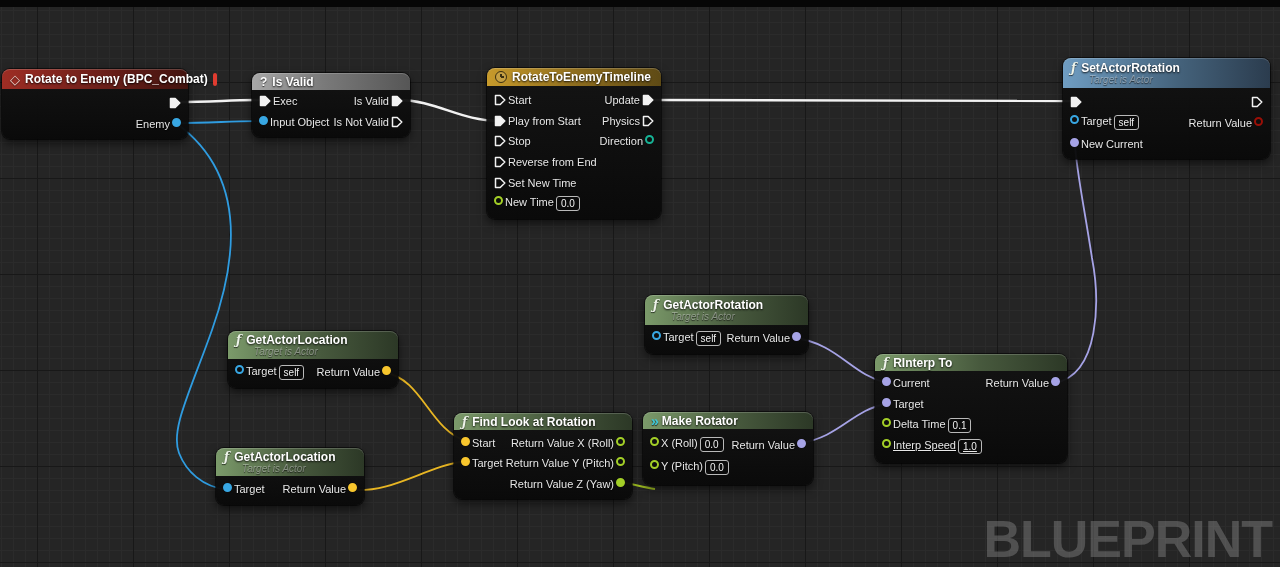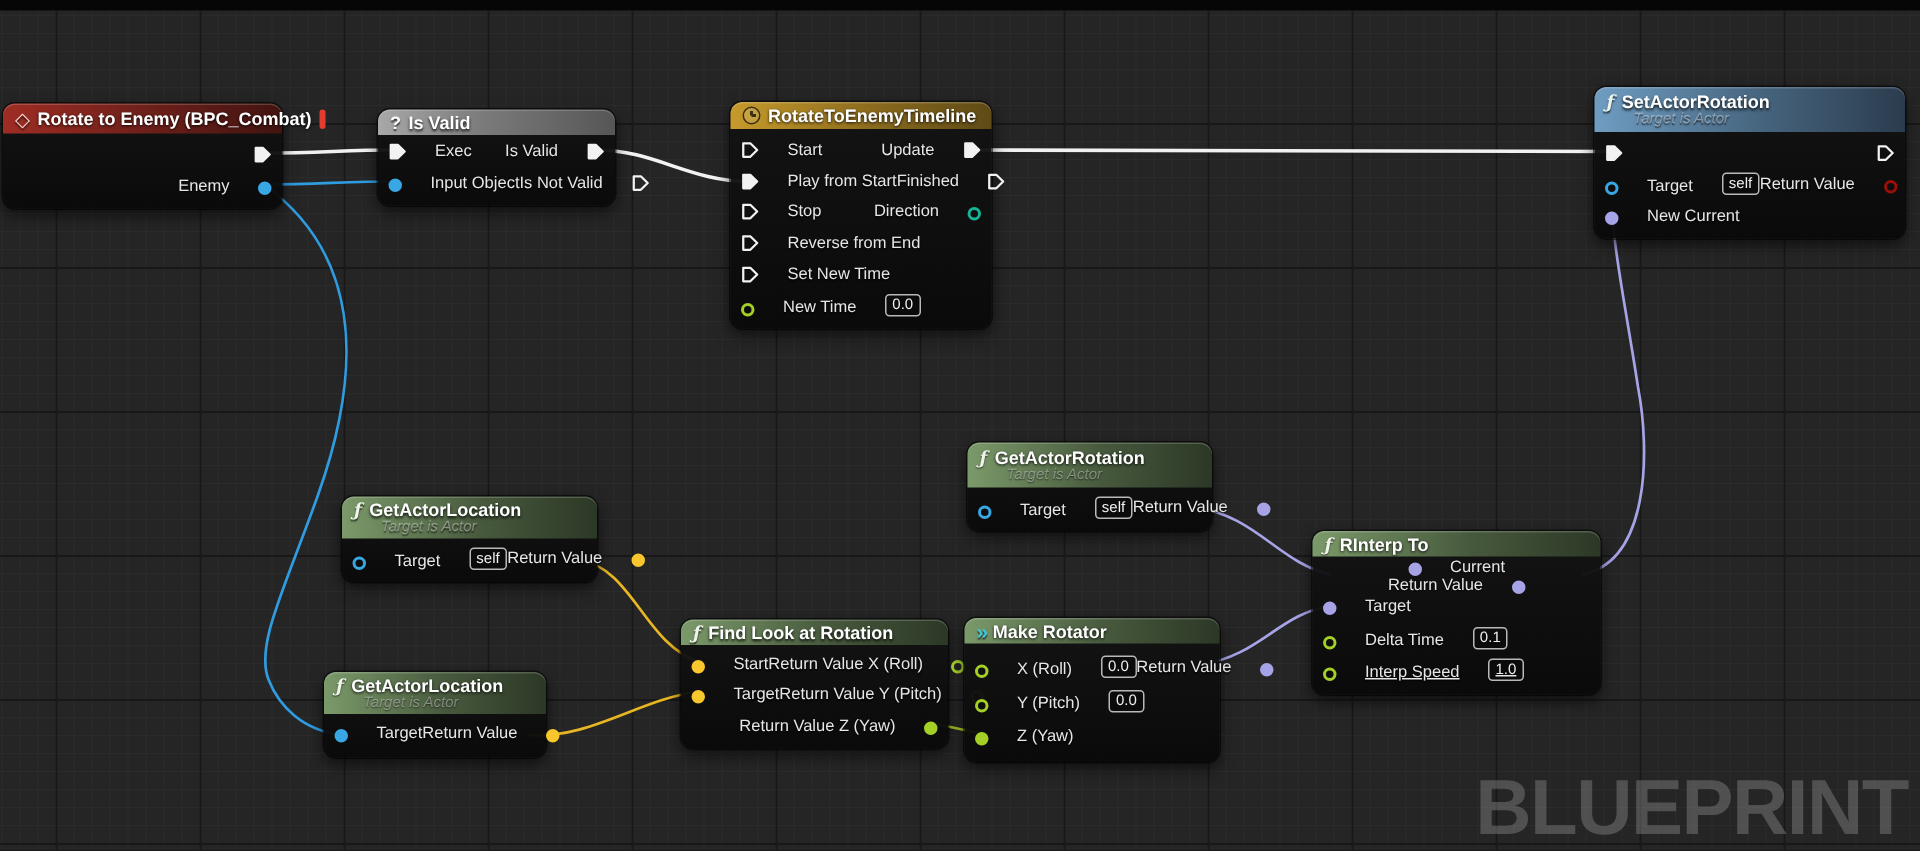--- a/index.html
+++ b/index.html
@@ -42,21 +42,21 @@
   .icon-macro{color:#fdfdfd;}
   .icon-function{color:#eef4ea;font-style:italic;font-family:"DejaVu Serif",serif;}
   .icon-struct{color:#3fc8da;font-size:14px;letter-spacing:-2px;}
   .clock-icon{width:10px;height:10px;border:1.5px solid #3a2f10;border-radius:50%;
     position:relative;display:inline-block;background:rgba(255,255,255,.12);}
   .clock-icon::before{content:"";position:absolute;left:4px;top:1.5px;width:1.5px;height:3.5px;background:#3a2f10;}
   .clock-icon::after{content:"";position:absolute;left:4.5px;top:4px;width:3px;height:1.5px;background:#3a2f10;}
   .badge{width:9px;height:9px;border:2px solid #e03c30;background:#1c0605;border-radius:2px;margin-left:auto;}
   .nbody{display:flex;flex-direction:column;padding-bottom:5px;}
   .row{display:flex;align-items:center;justify-content:space-between;padding:0 7px;}
-  .side{display:flex;align-items:flex-end;gap:19px;}
+  .side{display:flex;align-items:flex-start;gap:2px;}
   .plabel{font-size:11px;color:#e6e6e6;white-space:nowrap;text-shadow:0 1px 1px rgba(0,0,0,.8);}
   .pin{display:inline-flex;align-items:center;}
   .pc{width:9px;height:9px;border-radius:50%;border:2px solid;box-sizing:border-box;display:inline-block;}
   .vbox{font-size:10px;color:#f0f0f0;background:#0b0b0b;border:1px solid #b9b9b9;
     border-radius:3px;padding:0 4px;line-height:13px;display:inline-block;}
   .cbox{width:11px;height:11px;border:2px solid #e2e2e2;border-radius:3px;background:#0a0a0a;display:inline-block;}
 </style>
 </head>
 <body>
 
@@ -180,21 +180,21 @@
             <div class="row" style="height: 20.6px;">
               <span class="side">
                 <span class="pin">
                   <svg width="12" height="12">
                     <polygon points="1.5,1.5 6.2,1.5 10.8,6 6.2,10.5 1.5,10.5" fill="#f2f2f2" stroke="#f2f2f2" stroke-width="1.5" stroke-linejoin="round"></polygon>
                   </svg>
                 </span>
                 <span class="plabel">Play from Start</span>
               </span>
               <span class="side">
-                <span class="plabel">Finished</span>
+                <span class="plabel">Physics</span>
                 <span class="pin">
                   <svg width="12" height="12">
                     <polygon points="1.5,1.5 6.2,1.5 10.8,6 6.2,10.5 1.5,10.5" fill="none" stroke="#f2f2f2" stroke-width="1.5" stroke-linejoin="round"></polygon>
                   </svg>
                 </span>
               </span>
             </div>
             <div class="row" style="height: 20.6px;">
               <span class="side">
                 <span class="pin">
@@ -446,40 +446,31 @@
             <div class="row" style="height: 23.3px;">
               <span class="side">
                 <span class="pin">
                   <span class="pc" style="border-color: rgb(163, 207, 39);"></span>
                 </span>
                 <span class="plabel">Y (Pitch)</span>
                 <span class="vbox">0.0</span>
               </span>
               <span class="side"></span>
             </div>
-            <div class="row" style="height: 23.3px;">
-              <span class="side">
-                <span class="pin">
-                  <span class="pc" style="border-color: rgb(163, 207, 39); background: rgb(163, 207, 39);"></span>
-                </span>
-                <span class="plabel">Z (Yaw)</span>
-              </span>
-              <span class="side"></span>
-            </div>
           </div>
         </div>
         <div class="bp-node" style="left: 875px; top: 354px; width: 192px;">
           <div class="hdr hdr-function-green" style="height: 17px;">
             <div class="trow">
               <span class="icon icon-function">ƒ</span>
               <span class="title">RInterp To</span>
             </div>
           </div>
           <div class="nbody" style="padding-top: 1px;">
-            <div class="row" style="height: 21.4px; flex-direction: column;">
+            <div class="row" style="height: 21.4px;">
               <span class="side">
                 <span class="pin">
                   <span class="pc" style="border-color: rgb(166, 163, 230); background: rgb(166, 163, 230);"></span>
                 </span>
                 <span class="plabel">Current</span>
               </span>
               <span class="side">
                 <span class="plabel">Return Value</span>
                 <span class="pin">
                   <span class="pc" style="border-color: rgb(166, 163, 230); background: rgb(166, 163, 230);"></span>

